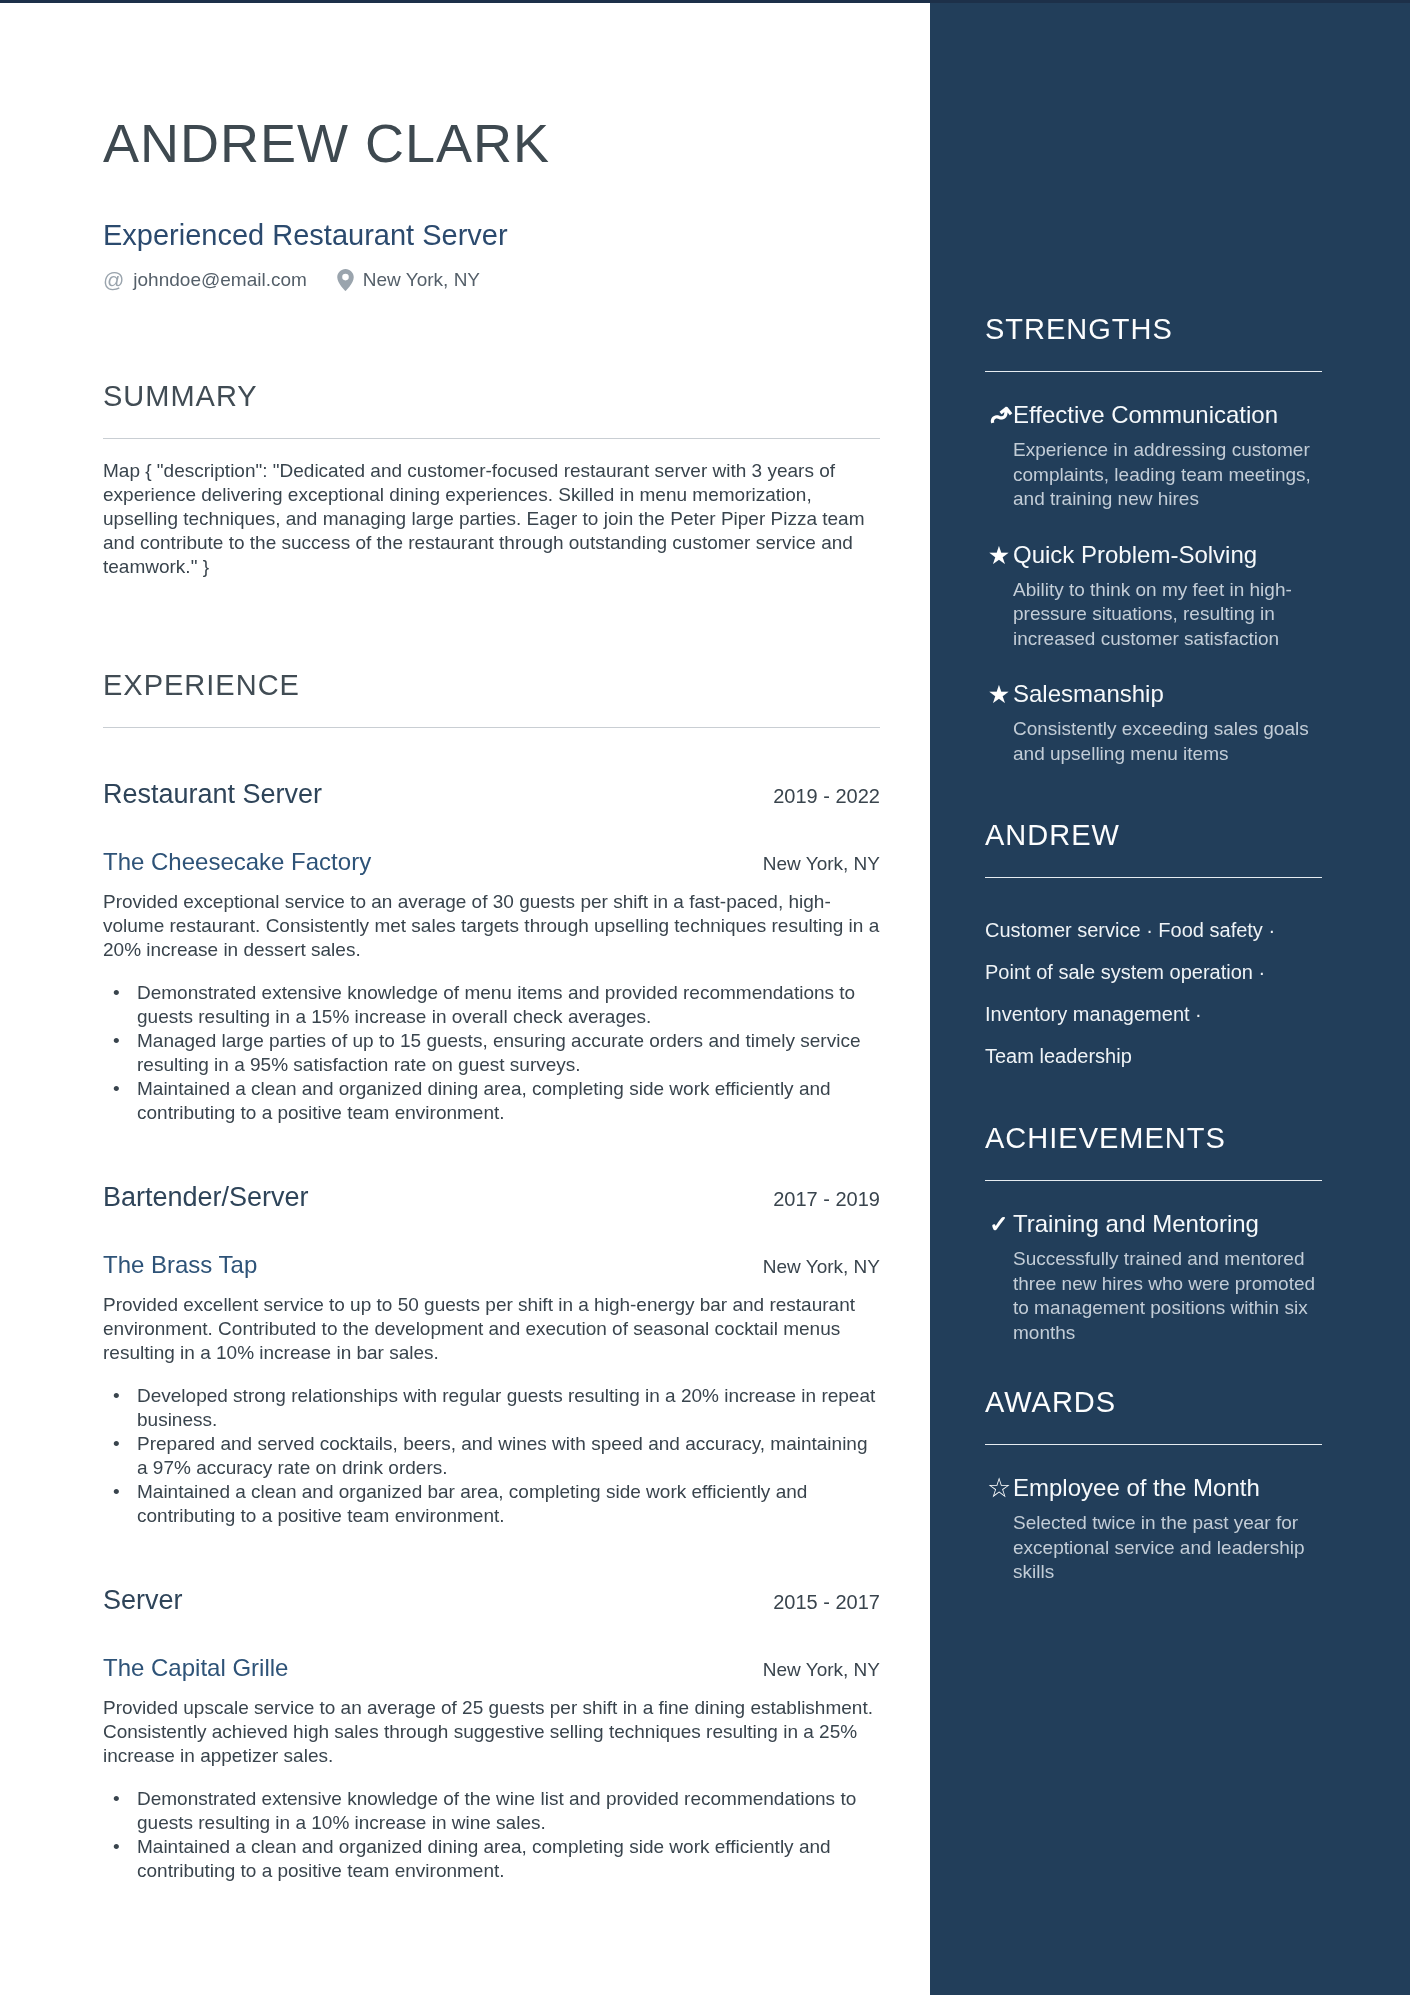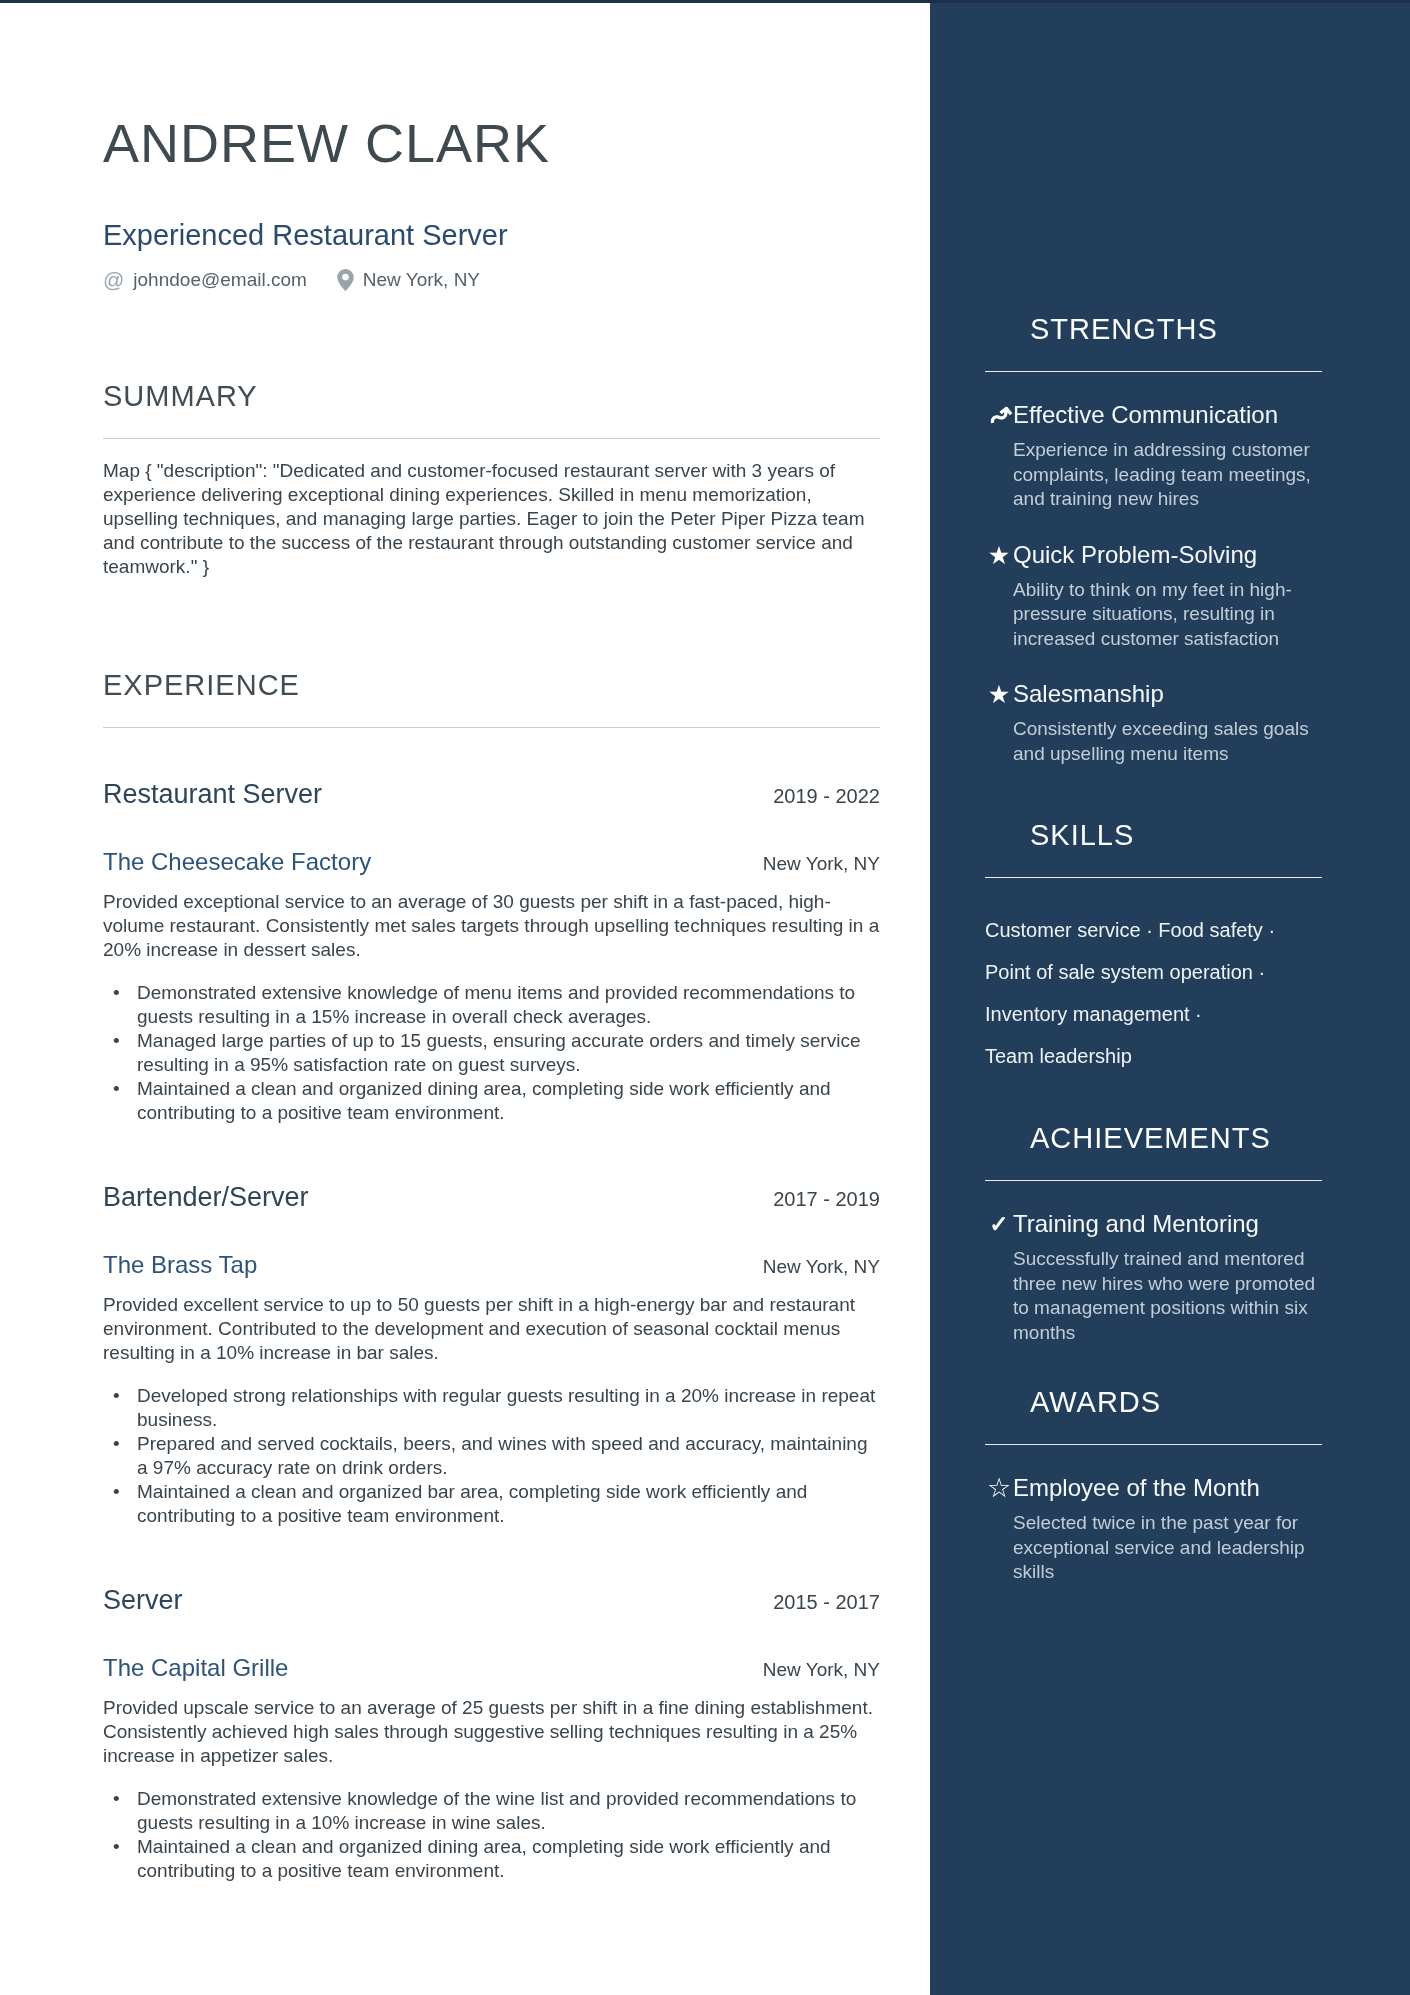--- a/index.html
+++ b/index.html
@@ -42,21 +42,21 @@
   ul.bullets li::before{content:"•";position:absolute;left:10px;top:0;color:#39444D;}
 
   
   .sidebar{
     position:absolute;top:0;right:0;width:480px;height:1995px;background:#223E5A;
     box-sizing:border-box;padding:288px 88px 60px 55px;color:#fff;
   }
   .sb-sec{margin-top:52px;}
   .sb-sec:first-child{margin-top:0;}
   .sb-sec.awards{margin-top:40px;}
-  .sb-h{font-size:29px;line-height:35px;color:#FCFDFE;letter-spacing:1px;font-weight:400;margin-left:45px;}
+  .sb-h{font-size:29px;line-height:35px;color:#FCFDFE;letter-spacing:1px;font-weight:400;}
   .sb-rule{height:0;border:none;border-top:1.5px solid #E6ECF1;margin:14px 0 0 0;}
   .sb-item{display:flex;margin-top:28px;}
   .sb-ico{flex:none;width:28px;text-align:center;color:#FFFFFF;font-size:24px;line-height:30px;}
   .sb-ico[data-name="star-outline-icon"]::before{content:"\2606";font-size:27px;}
   .sb-ico[data-name="star-icon"]::before{content:"\2605";font-size:25px;}
   .sb-ico[data-name="check-icon"]::before{content:"\2713";font-weight:700;font-size:23px;}
   .sb-ico[data-name="tactics-icon"]::before{content:"\219D";display:inline-block;transform:rotate(-38deg);font-size:27px;font-weight:700;}
   .sb-item-body{flex:1;min-width:0;}
   .sb-item-title{font-size:24px;line-height:30px;color:#F6F9FB;font-weight:400;}
   .sb-item-desc{margin-top:8px;font-size:19px;line-height:24.5px;color:#C3CDD7;}
@@ -179,21 +179,21 @@
             <span class="sb-ico" data-name="star-icon"></span>
             <div class="sb-item-body" data-name="strength-body">
               <div class="sb-item-title" data-name="strength-title">Salesmanship</div>
               <div class="sb-item-desc" data-name="strength-description">Consistently exceeding sales goals and upselling menu items</div>
             </div>
           </div>
         </div>
     </section>
 
     <section class="sb-sec" data-name="skills-section">
-      <h2 class="sb-h" data-name="skills-heading">SKILLS</h2>
+      <h2 class="sb-h" data-name="skills-heading">ANDREW</h2>
       <hr class="sb-rule" data-name="skills-divider">
       <div data-name="skills-list">
 
       <div class="skill-line" data-name="skill-line">Customer service · Food safety ·</div>
           <div class="skill-line" data-name="skill-line">Point of sale system operation ·</div>
           <div class="skill-line" data-name="skill-line">Inventory management ·</div>
           <div class="skill-line" data-name="skill-line">Team leadership</div>
         </div>
     </section>
 

